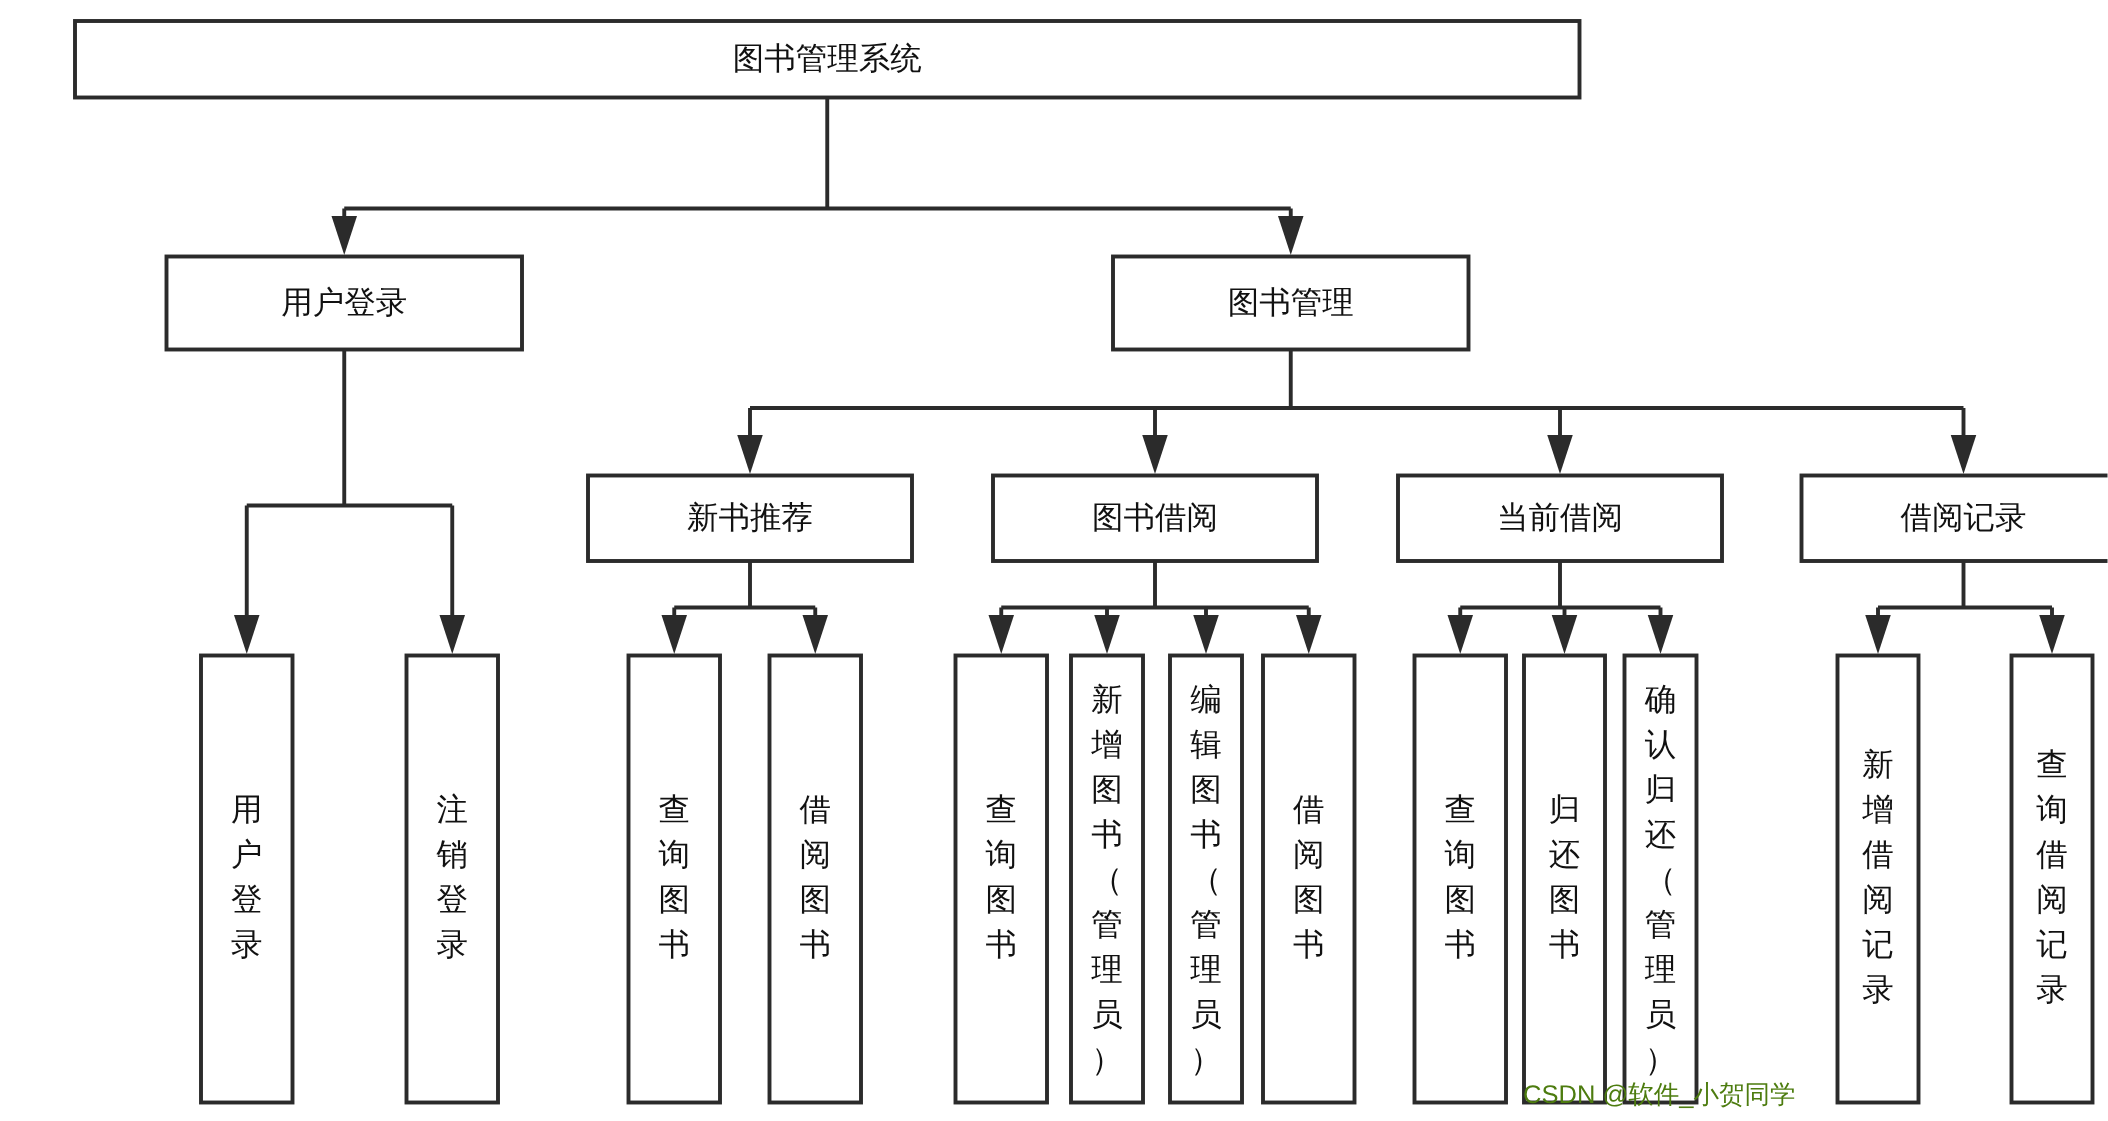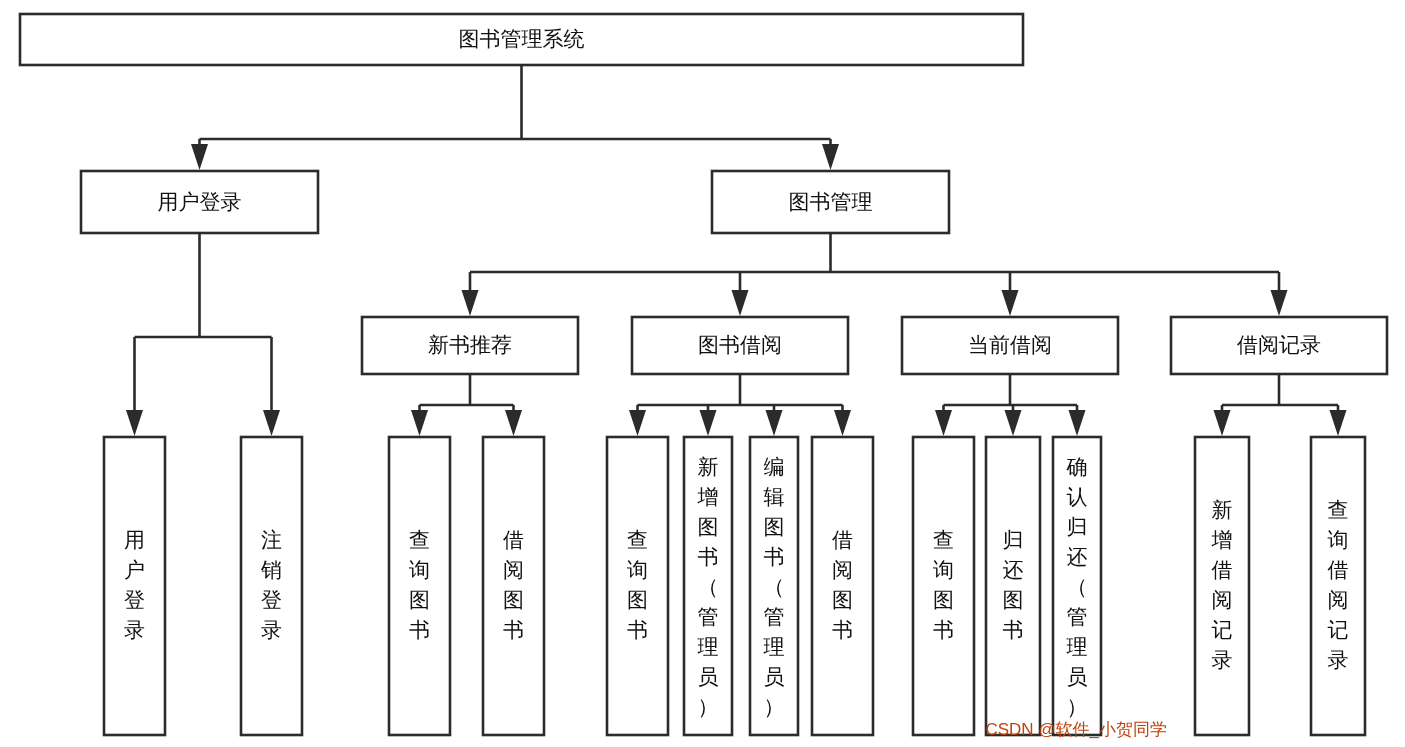--- a/index.html
+++ b/index.html
@@ -13,20 +13,21 @@
     position: relative;
     overflow: hidden;
     font-family: "Liberation Sans", "DejaVu Sans", sans-serif;
   }
   #diagram-root {
     position: absolute;
     left: 0;
     top: 0;
     width: 1175px;
     height: 747px;
+    padding-left: 30px;
   }
   .node-box {
     fill: #ffffff;
     stroke: #2b2b2b;
     stroke-width: 2.6;
   }
   .connector {
     stroke: #2b2b2b;
     stroke-width: 2.6;
     fill: none;
@@ -42,21 +43,21 @@
     fill: #111111;
     text-anchor: middle;
     dominant-baseline: middle;
   }
   .watermark {
     position: absolute;
     right: 8px;
     bottom: 6px;
     font-family: "Liberation Sans", "DejaVu Sans", sans-serif;
     font-size: 17px;
-    color: #c2410c;
+    color: #4d7c0f;
     white-space: nowrap;
     user-select: none;
   }
 </style>
 </head>
 <body>
 
 <div id="diagram-root">
   <svg id="diagram-svg" width="1405" height="747" viewBox="0 0 1405 747" xmlns="http://www.w3.org/2000/svg">
     <g id="edge-layer">

